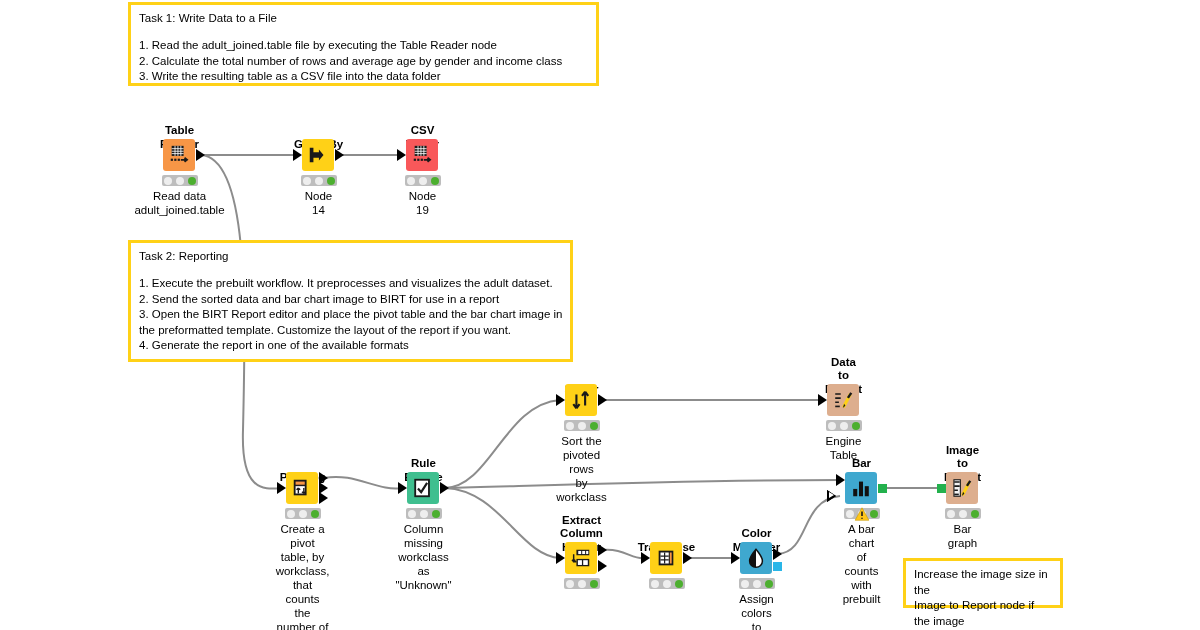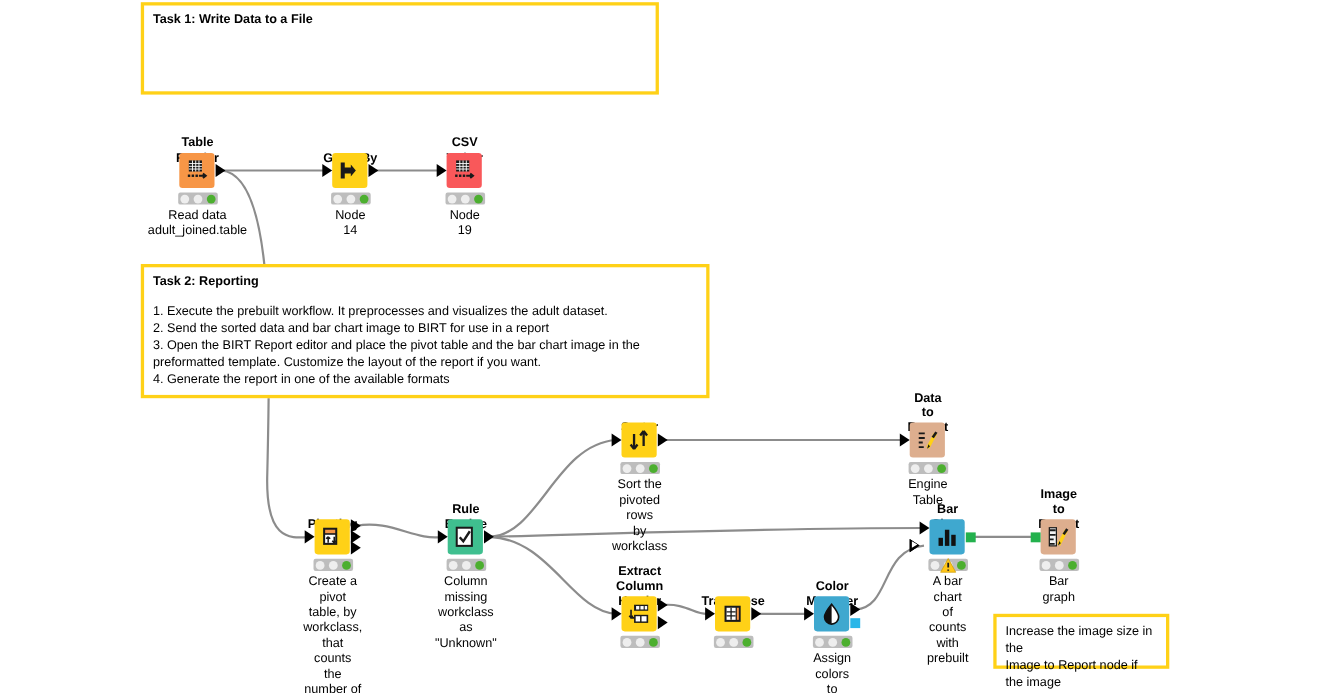--- a/index.html
+++ b/index.html
@@ -5,21 +5,21 @@
   html,body{margin:0;padding:0;background:#ffffff;}
   body{width:1200px;height:630px;position:relative;overflow:hidden;
        font-family:"Liberation Sans",sans-serif;color:#000;}
   #canvas{position:absolute;inset:0;}
 
   
   svg.wires{position:absolute;left:0;top:0;width:1200px;height:630px;overflow:visible;}
 
   
   .annot{position:absolute;background:#fff;border:3px solid #FFD117;box-sizing:border-box;}
-  .annot .atitle{font-weight:bold;font-size:11.5px;line-height:14px;}
+  .annot .atitle{font-weight:normal;font-size:11.5px;line-height:14px;}
   .annot .abody{font-size:11.5px;line-height:15.6px;white-space:pre-line;}
   .annot.pad{padding:6px 7px 6px 8px;}
 
   
   .node{position:absolute;width:1px;height:1px;}
   .nlabel{position:absolute;left:50%;transform:translateX(-50%);
           font-weight:bold;font-size:11.5px;line-height:13.5px;
           white-space:pre-line;text-align:center;bottom:100%;margin-bottom:4px;}
   .nbox{position:absolute;left:-16px;top:-16px;width:32px;height:32px;border-radius:3px;
         display:flex;align-items:center;justify-content:center;}
@@ -55,22 +55,25 @@
       <path d="M 602 400 L 822 400" fill="none" stroke="#8C8C8C" stroke-width="2"></path>
       <path d="M 602 550 C 625 548 632 560 645 558" fill="none" stroke="#8C8C8C" stroke-width="2"></path>
       <path d="M 687 558 L 735 558" fill="none" stroke="#8C8C8C" stroke-width="2"></path>
       <path d="M 778 554 C 810 552 800 500 840 496" fill="none" stroke="#8C8C8C" stroke-width="2"></path>
       <path d="M 879 488 L 944 488" fill="none" stroke="#8C8C8C" stroke-width="2"></path>
     </svg>
   <div id="annot-layer">
       <div class="annot pad" style="left: 128px; top: 2px; width: 471px; height: 84px;">
         <div class="atitle">Task 1: Write Data to a File</div>
         <div style="height: 13px;"></div>
-      </div>
-      <div class="annot pad" style="left: 128px; top: 240px; width: 517px; height: 122px;">
+        <div class="abody">1. Read the adult_joined.table file by executing the Table Reader node
+2. Calculate the total number of rows and average age by gender and income class
+3. Write the resulting table as a CSV file into the data folder</div>
+      </div>
+      <div class="annot pad" style="left: 128px; top: 240px; width: 445px; height: 122px;">
         <div class="atitle">Task 2: Reporting</div>
         <div style="height: 13px;"></div>
         <div class="abody">1. Execute the prebuilt workflow. It preprocesses and visualizes the adult dataset.
 2. Send the sorted data and bar chart image to BIRT for use in a report
 3. Open the BIRT Report editor and place the pivot table and the bar chart image in the preformatted template. Customize the layout of the report if you want.
 4. Generate the report in one of the available formats</div>
       </div>
       <div class="annot pad" style="left: 903px; top: 558px; width: 160px; height: 50px;">
         <div class="abody">Increase the image size in the
 Image to Report node if the image

